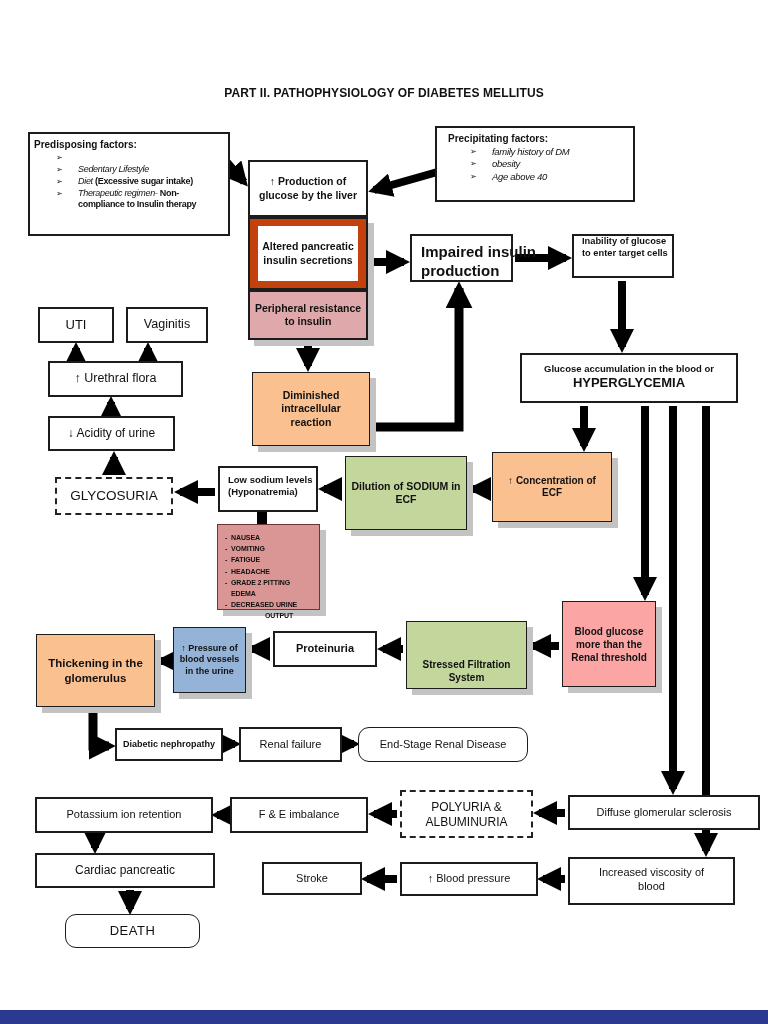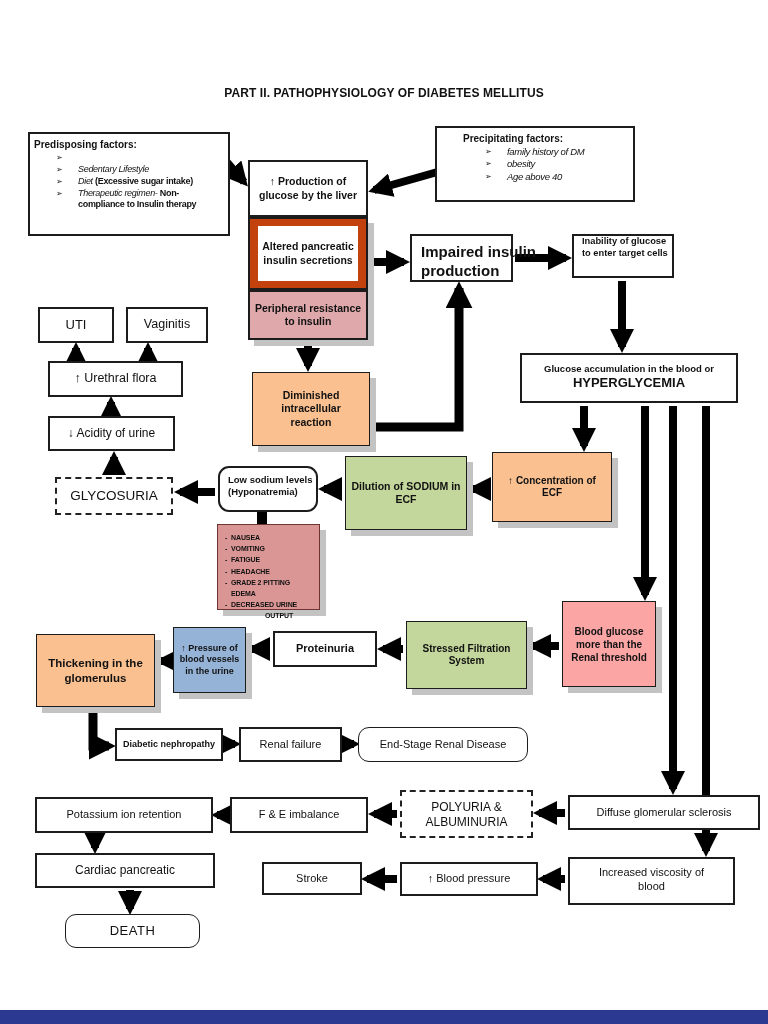--- a/index.html
+++ b/index.html
@@ -102,21 +102,21 @@
   <div class="pitem">
       <span class="bul">➢</span>
       <span class="txt"><em>Diet </em><strong>(Excessive sugar intake)</strong></span>
     </div>
   <div class="pitem">
       <span class="bul">➢</span>
       <span class="txt"><em>Therapeutic regimen-</em><strong> Non-compliance to Insulin therapy</strong></span>
     </div>
 </div>
 
-<div class="node facbox" style="left:435px;top:126px;width:200px;height:76px;padding-left:26px;">
+<div class="node facbox" style="left:435px;top:126px;width:200px;height:76px;padding-left:11px;">
   <div class="fhead">Precipitating factors:</div>
   <div class="pitem" style="font-size:9.5px;">
       <span class="bul">➢</span>
       <span class="txt"><em>family history of DM</em></span>
     </div>
   <div class="pitem" style="font-size:9.5px;">
       <span class="bul">➢</span>
       <span class="txt"><em>obesity</em></span>
     </div>
   <div class="pitem" style="font-size:9.5px;">
@@ -160,21 +160,21 @@
 <div class="node reg" style="left:48px;top:361px;width:135px;height:36px;font-size:12.5px;">
     <span>↑ Urethral flora</span>
   </div>
 <div class="node reg" style="left:48px;top:416px;width:127px;height:35px;font-size:12px;">
     <span>↓ Acidity of urine</span>
   </div>
 <div class="node reg dashed" style="left:55px;top:477px;width:118px;height:38px;font-size:13.5px;">
     <span>GLYCOSURIA</span>
   </div>
 
-<div class="node bold left stack2" style="left:218px;top:466px;width:100px;height:46px;font-size:9.5px;padding:6px 2px 4px 8px;border-radius:11px;">
+<div class="node bold left stack2" style="left:218px;top:466px;width:100px;height:46px;font-size:9.5px;padding:6px 2px 4px 8px;">
   <span>Low sodium levels</span>
     <span>(Hyponatremia)</span>
 </div>
 <div class="node bold green shadow" style="left:345px;top:456px;width:122px;height:74px;font-size:10.5px;padding:4px;">
     <span>Dilution of SODIUM in ECF</span>
   </div>
 <div class="node bold orange shadow" style="left:492px;top:452px;width:120px;height:70px;font-size:10px;padding:4px;">
     <span>↑ Concentration of ECF</span>
   </div>
 <div class="node bold orange shadow" style="left:252px;top:372px;width:118px;height:74px;font-size:10.5px;padding:22px;">
@@ -207,21 +207,21 @@
       <span>DECREASED URINE</span>
     </div>
   <div class="nrow nout">
       <span>OUTPUT</span>
     </div>
 </div>
 
 <div class="node bold purple shadow" style="left:562px;top:601px;width:94px;height:86px;font-size:10px;padding:4px 8px;line-height:1.3;">
     <span>Blood glucose more than the Renal threshold</span>
   </div>
-<div class="node bold green shadow" style="left:406px;top:621px;width:121px;height:68px;font-size:10px;padding:4px;">
+<div class="node bold green shadow" style="left:406px;top:621px;width:121px;height:68px;font-size:10px;padding:4px;align-items:flex-end;">
     <span>Stressed Filtration System</span>
   </div>
 <div class="node bold" style="left:273px;top:631px;width:104px;height:36px;font-size:11px;">
     <span>Proteinuria</span>
   </div>
 <div class="node bold blue shadow" style="left:173px;top:627px;width:73px;height:66px;font-size:9px;padding:3px;">
     <span>↑ Pressure of blood vessels in the urine</span>
   </div>
 <div class="node bold orange shadow" style="left:36px;top:634px;width:119px;height:73px;font-size:11.5px;padding:4px;">
     <span>Thickening in the glomerulus</span>

